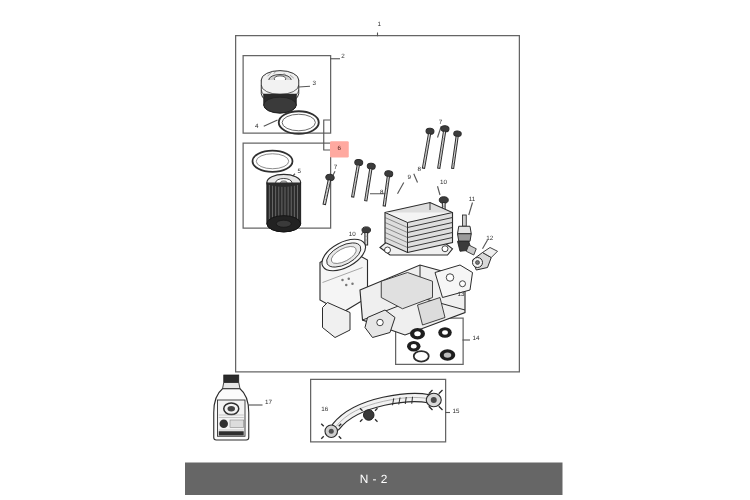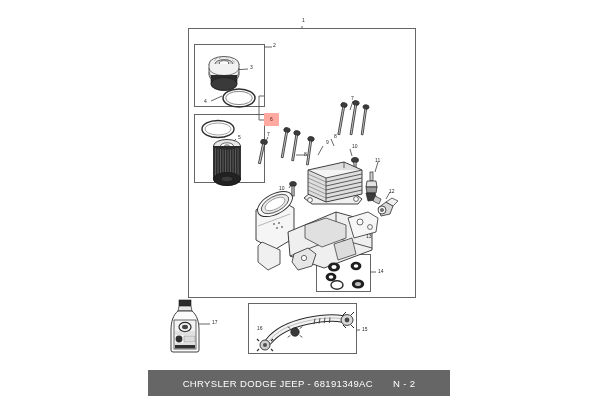--- a/index.html
+++ b/index.html
@@ -294,17 +294,16 @@
   <div class="num" style="left:279px;top:186px;">10</div>
   <div class="num" style="left:375px;top:158px;">11</div>
   <div class="num" style="left:389px;top:189px;">12</div>
   <div class="num" style="left:366px;top:234px;">13</div>
   <div class="num" style="left:378px;top:269px;">14</div>
   <div class="num" style="left:362px;top:327px;">15</div>
   <div class="num" style="left:257px;top:326px;">16</div>
   <div class="num" style="left:212px;top:320px;">17</div>
 
   <div id="banner">
-    <span class="bk">CHRYSLER DODGE JEEP - 68191349AC</span>
     <span class="bk">N - 2</span>
   </div>
 
 </div>
 
 </body></html>

